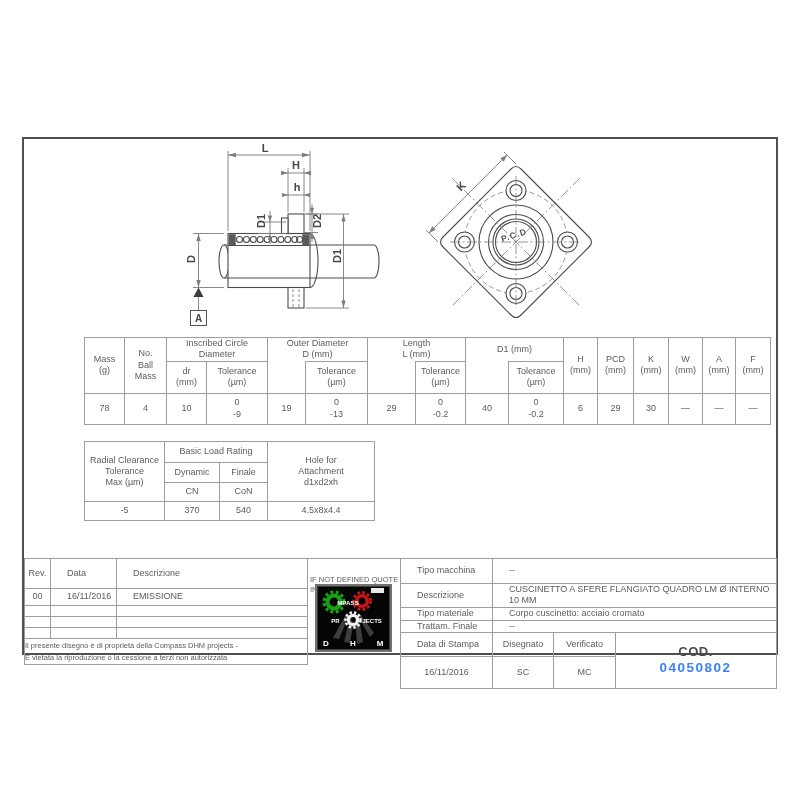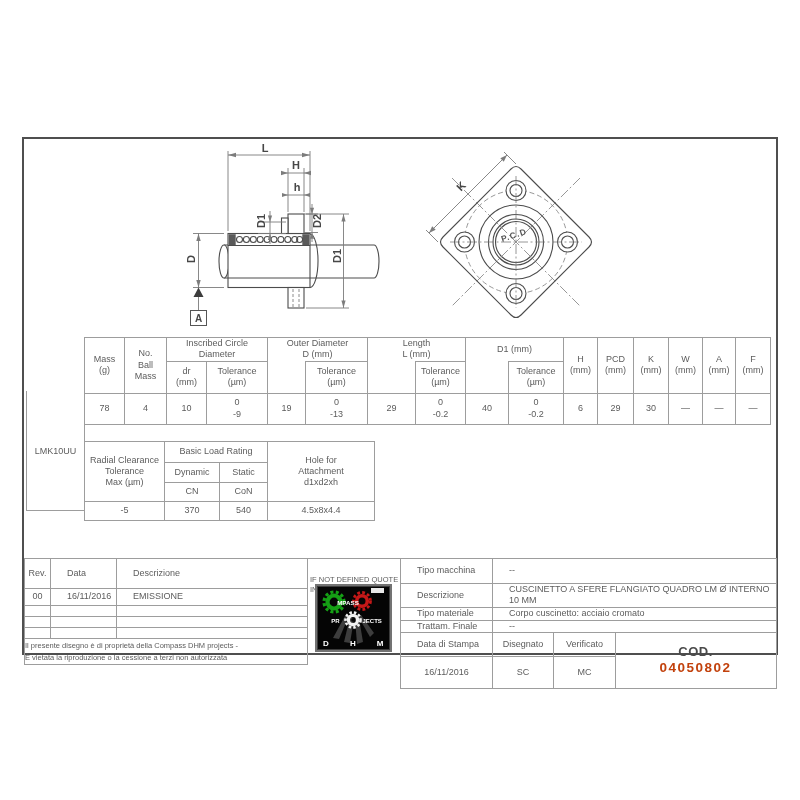--- a/index.html
+++ b/index.html
@@ -42,21 +42,21 @@
   #note-text { position:absolute; left:3px; top:16px; font-size:7.5px; line-height:1.35;
     white-space:pre-line; color:#5c5c5c; }
   #logo { position:absolute; left:8px; top:25px; width:77px; height:68px;
     background:#050505; border:2px solid #737373; box-shadow:0 0 0 1px #3c3c3c inset; }
 
   .notice { font-size:7.5px; line-height:1.6; text-align:left; }
 
   #cod-wrap { display:flex; align-items:center; justify-content:space-between;
     padding:0 10px 0 9px; width:100%; height:100%;flex-direction:column; }
   #cod-label { font-size:13px; font-weight:bold; color:#4a4a4a; letter-spacing:0.5px; }
-  #cod-value { font-size:13.5px; font-weight:bold; color:#c2410c; letter-spacing:1.5px; }
+  #cod-value { font-size:13.5px; font-weight:bold; color:#3b82f6; letter-spacing:1.5px; }
 
   svg { position:absolute; overflow:visible; }
   .thin  { stroke:#7c7c7c; stroke-width:0.9; fill:none; }
   .solid { stroke:#4c4c4c; stroke-width:1.1; fill:none; }
   .wfill { fill:#ffffff; }
   .arrow { fill:#7c7c7c; stroke:none; }
 </style>
 </head>
 <body>
 
@@ -181,21 +181,20 @@
   <div class="dim-label rot90" style="left:249px; top:215px;">D1</div>
   <div class="dim-label rot90" style="left:305px; top:215px;">D2</div>
   <div class="dim-label rot90" style="left:179px; top:253px;">D</div>
   <div class="dim-label rot90" style="left:325px; top:250px;">D1</div>
   <div id="datum-a">
     <span>A</span>
   </div>
   <div class="dim-label rot45" style="left:449px; top:180px;">K</div>
   <div id="pcd-label" style="left:494px; top:230px;">P.C.D</div>
 
-  <div class="absbox" style="left:26px; top:391px; width:59px; height:120px; border-top:none;">LMK10UU</div>
 
   <table style="left:84px; top:337px; width:687px;">
     <colgroup>
       <col style="width:40px">
         <col style="width:42px">
         <col style="width:40px">
         <col style="width:61px">
       <col style="width:38px">
         <col style="width:62px">
         <col style="width:48px">
@@ -288,21 +287,21 @@
       <td rowspan="3">Radial Clearance
 Tolerance
 Max (µm)</td>
       <td colspan="2">Basic Load Rating</td>
       <td rowspan="3">Hole for
 Attachment
 d1xd2xh</td>
     </tr>
     <tr style="height:20px;">
       <td>Dynamic</td>
-      <td>Static</td>
+      <td>Finale</td>
     </tr>
     <tr style="height:19px;">
       <td>CN</td>
       <td>CoN</td>
     </tr>
     <tr style="height:19px;">
       <td>-5</td>
       <td>370</td>
       <td>540</td>
       <td>4.5x8x4.4</td>

